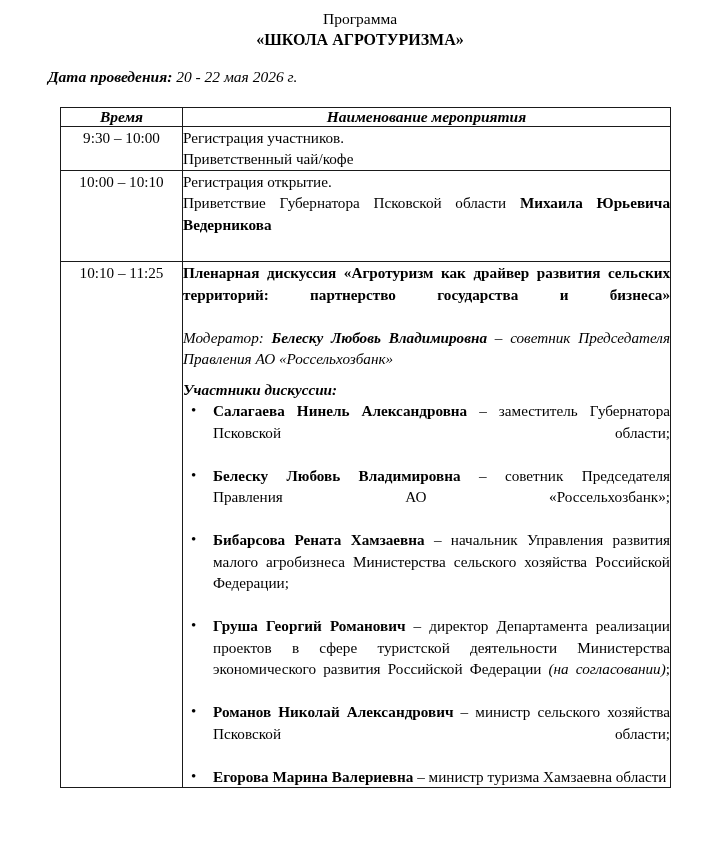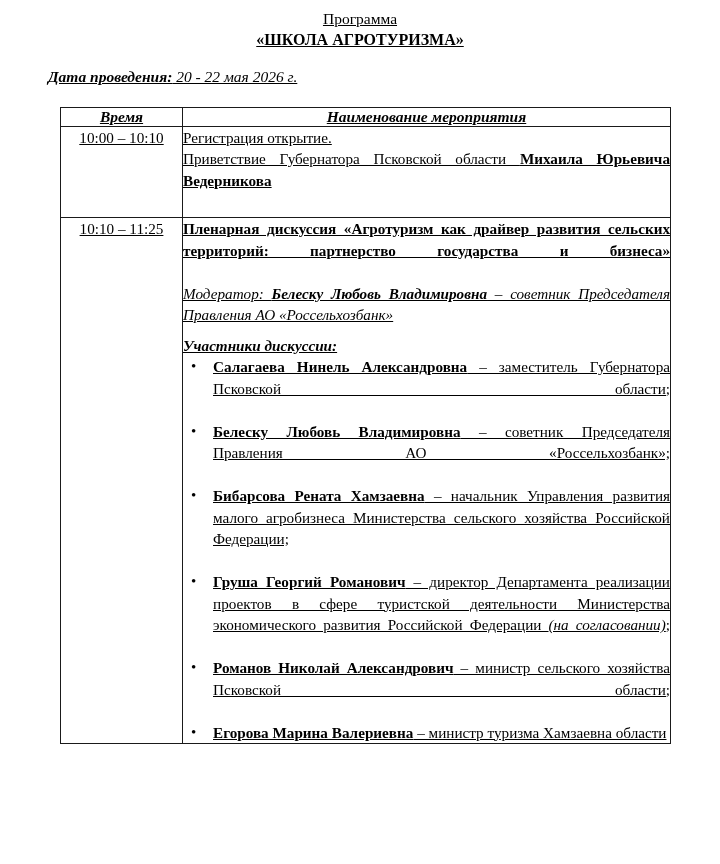--- a/index.html
+++ b/index.html
@@ -14,21 +14,20 @@
     color: #000000;
     overflow: hidden;
   }
 
   .page {
     position: relative;
     width: 720px;
     height: 609px;
     box-sizing: border-box;
     padding: 0;
-    text-decoration: underline;
   }
 
   
   .title-block {
     text-align: center;
     padding-top: 9px;
   }
   .title-line-1 {
     font-size: 15.5px;
     line-height: 20px;
@@ -169,20 +168,27 @@
         <col class="c-name">
       </colgroup>
       <thead>
         <tr>
           <th class="head">Время</th>
           <th class="head">Наименование мероприятия</th>
         </tr>
       </thead>
       <tbody>
 
+        <tr>
+          <td class="time">9:30 – 10:00</td>
+          <td class="body">
+            <p class="nojust">Регистрация участников.</p>
+            <p class="nojust">Приветственный чай/кофе</p>
+          </td>
+        </tr>
 
         <tr>
           <td class="time">10:00 – 10:10</td>
           <td class="body" style="padding-bottom:26px;">
             <p class="nojust">Регистрация открытие.</p>
             <p class="nojust"><span>Приветствие Губернатора Псковской области </span><span class="b">Михаила Юрьевича Ведерникова</span></p>
           </td>
         </tr>
 
         <tr>

